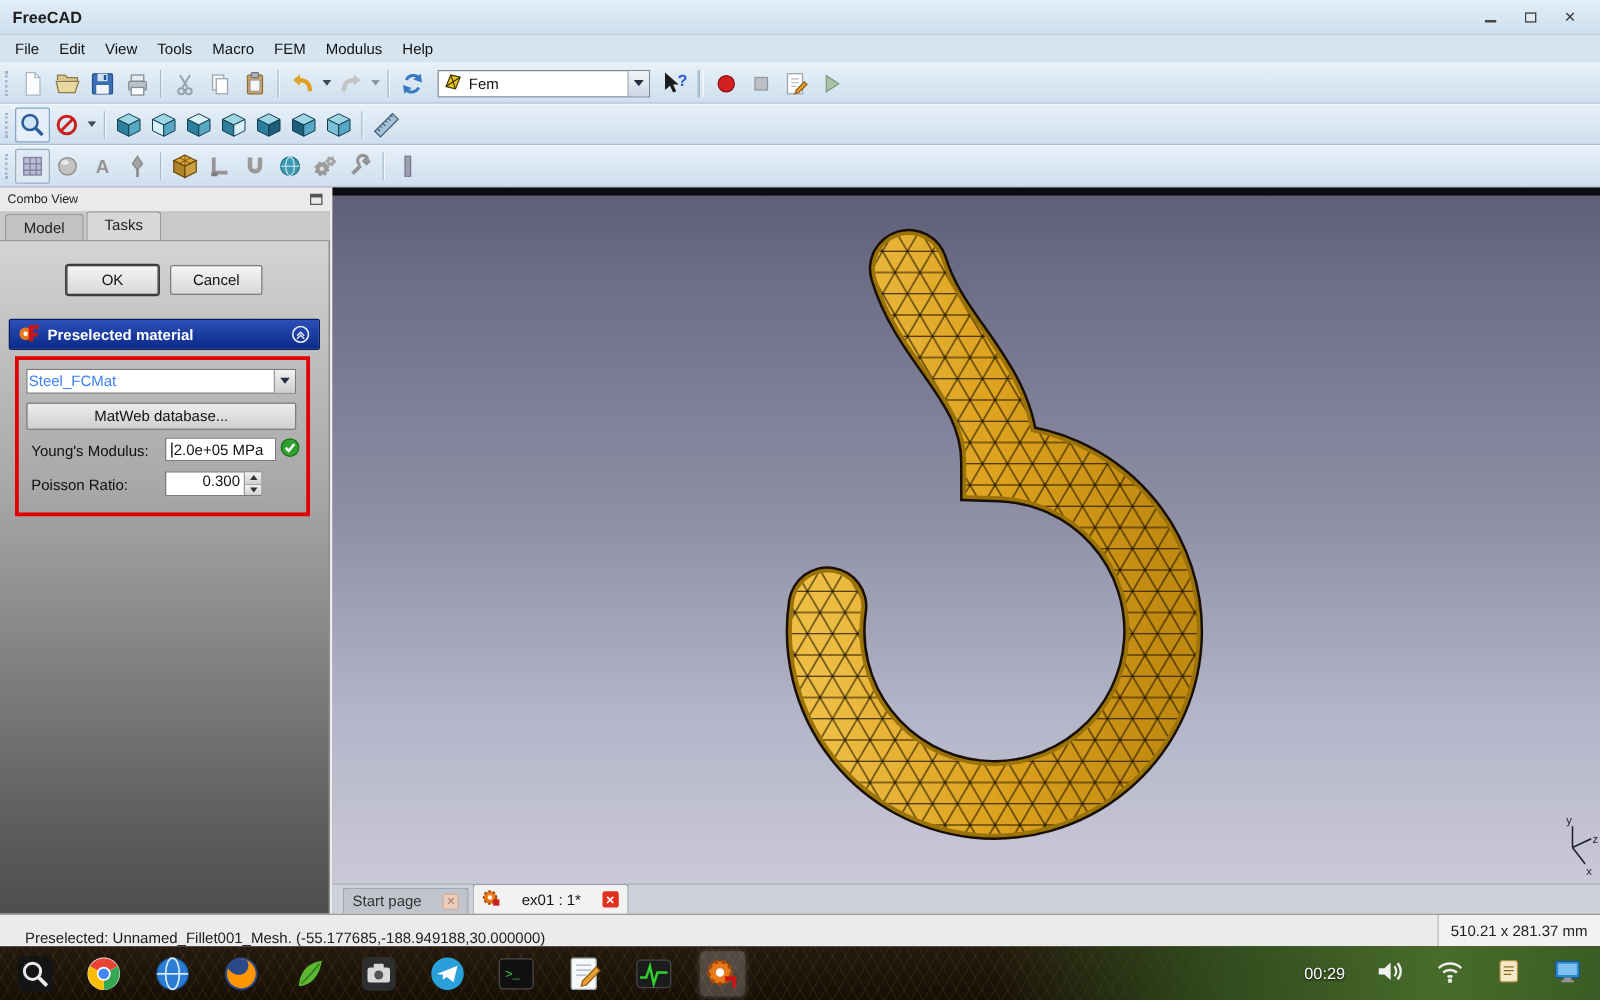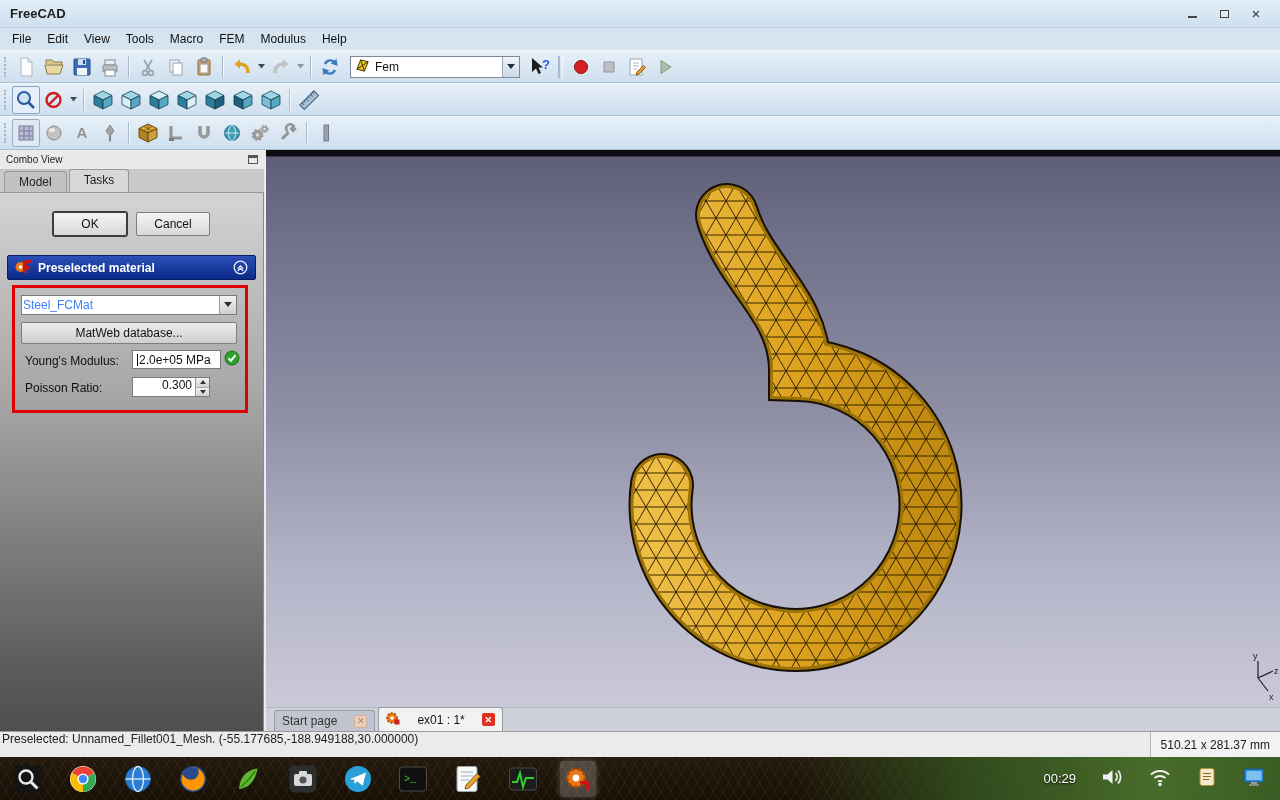--- a/index.html
+++ b/index.html
@@ -93,21 +93,21 @@
   .scene{position:absolute;inset:0}
   .tabstrip{position:absolute;left:0;right:0;bottom:0;height:24px;background:#ccd1da;display:flex;align-items:flex-end;padding-left:8px;gap:3px;border-top:1px solid #b2b8c2}
   .mtab{height:21px;display:flex;align-items:center;gap:17px;padding:0 7px;background:#c0c5cd;border:1px solid #959ea8;border-bottom:none;border-radius:3px 3px 0 0;color:#333}
   .mtab.active{background:#f2f2f2;height:24px;color:#111}
   .tab-close{width:13px;height:13px;display:flex;align-items:center;justify-content:center;font-size:9px;border-radius:2px}
   .tab-close.pale{background:#e9cdbd;color:#b08060;border:1px solid #d4b09a}
   .tab-close.red{background:#e03020;color:#fff;font-weight:bold}
 
   
   .statusbar{position:absolute;top:731px;left:0;width:1280px;height:26px;background:#ebebeb;border-top:1px solid #9a9a9a;
-    display:flex;align-items:flex-start;padding-left:2px;color:#202020}
+    display:flex;align-items:flex-end;padding-left:20px;color:#202020}
   .status-dims{margin-left:auto;height:100%;display:flex;align-items:center;padding:0 10px;border-left:1px solid #b8b8b8;background:#f2f2f2;color:#202020}
 
   
   .taskbar{position:absolute;top:757px;left:0;width:1280px;height:43px;
     background:
       linear-gradient(90deg,rgba(0,0,0,0) 0%,rgba(0,0,0,0) 62%,rgba(52,84,32,.85) 76%,rgba(74,112,44,.95) 90%,rgba(60,96,38,.95) 100%),
       repeating-linear-gradient(60deg,rgba(150,110,50,.12) 0 1px,transparent 1px 9px),
       repeating-linear-gradient(-60deg,rgba(150,110,50,.12) 0 1px,transparent 1px 9px),
       linear-gradient(#241a0e,#170f06);
     display:flex;align-items:center;padding:0 10px}

